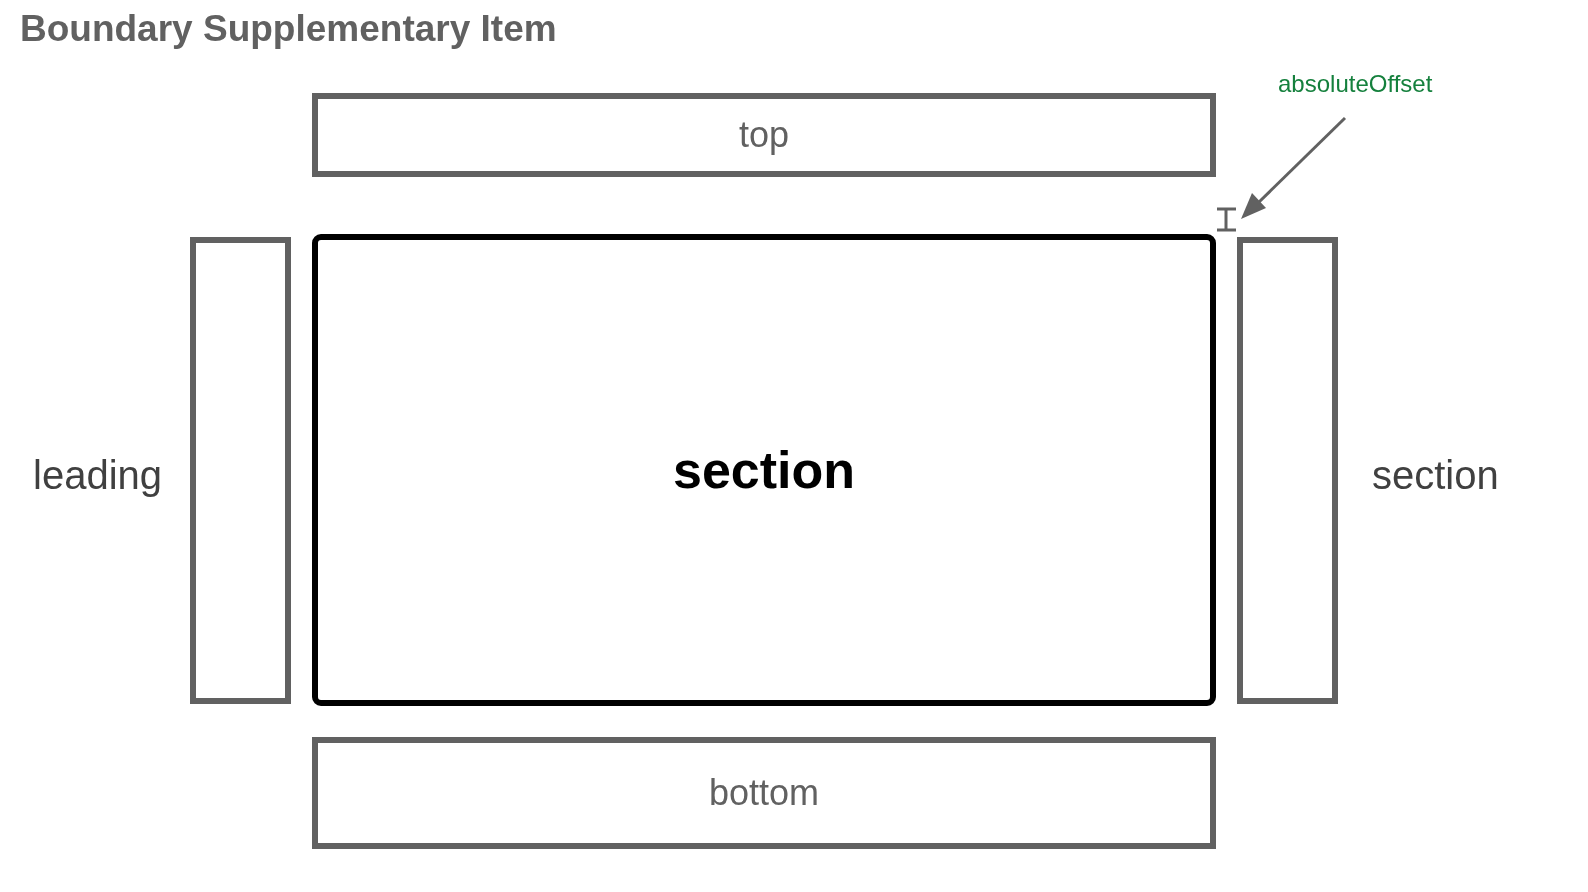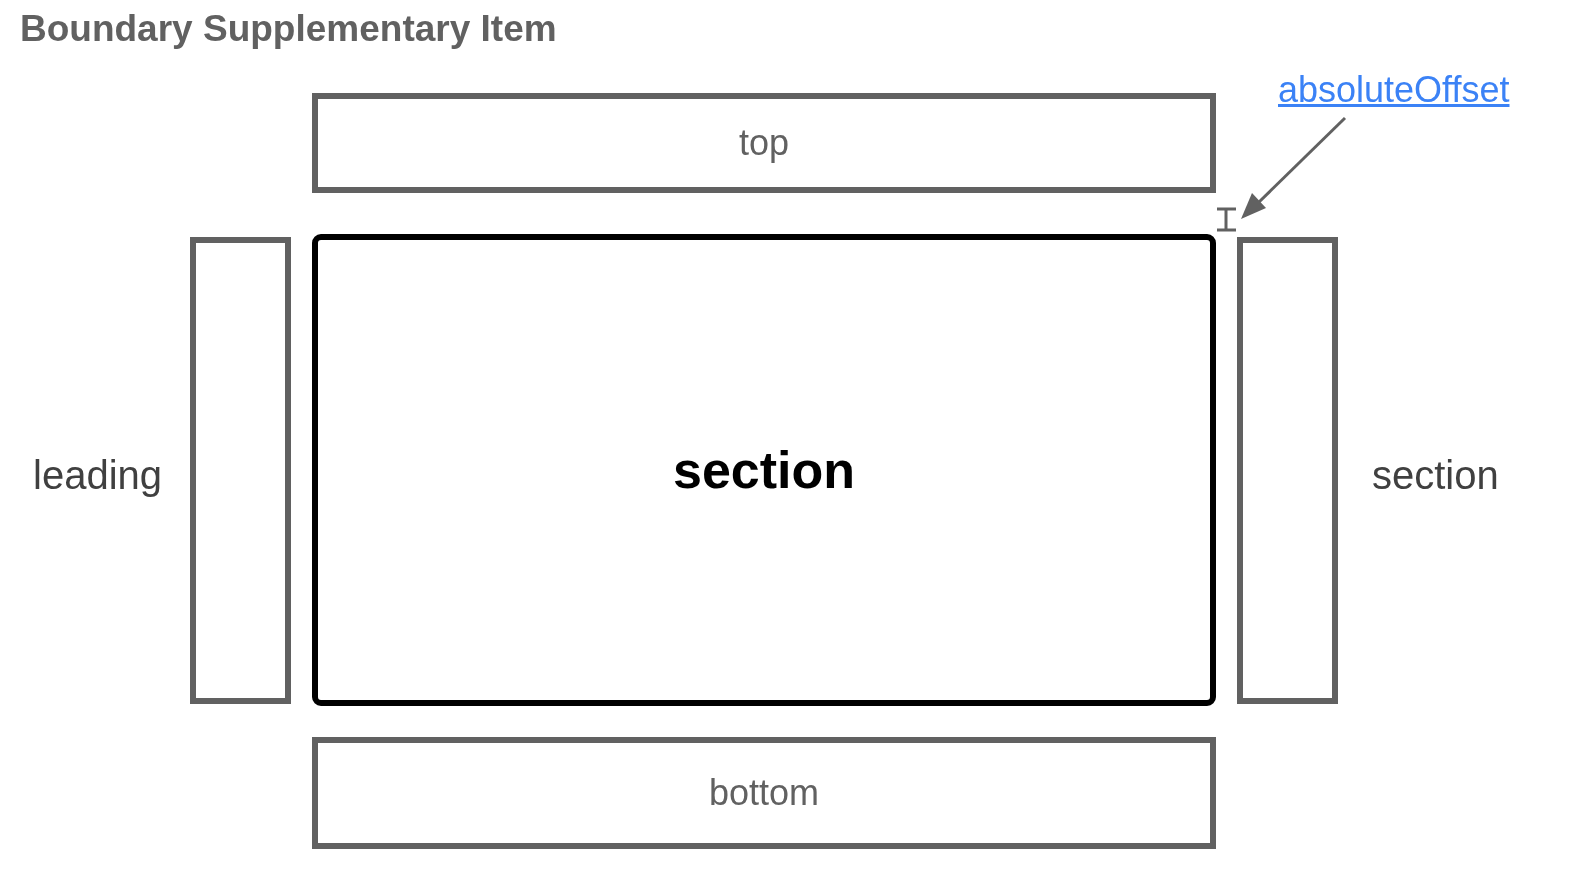--- a/index.html
+++ b/index.html
@@ -42,38 +42,37 @@
       font-size: 52px;
       font-weight: bold;
       color: #000000;
     }
     .side-label {
       font-size: 40px;
       color: #404040;
       line-height: 1;
     }
     .annot-label {
-      font-size: 36px;
-      color: #3b82f6;
+      font-size: 24px;
+      color: #15803d;
       line-height: 1;
-      text-decoration: underline;
     }
     svg.overlay {
       position: absolute;
       left: 0; top: 0;
       width: 1588px; height: 892px;
       pointer-events: none;
     }
   </style>
 </head>
 <body>
 
 <div class="abs title">Boundary Supplementary Item</div>
 
-<div class="abs box" style="left:312px; top:93px; width:904px; height:100px;">
+<div class="abs box" style="left:312px; top:93px; width:904px; height:84px;">
   <span class="box-label">top</span>
 </div>
 
 <div class="abs box section-box" style="left:312px; top:234px; width:904px; height:472px;border-radius:9px;">
   <span class="section-label">section</span>
 </div>
 
 <div class="abs box" style="left:312px; top:737px; width:904px; height:112px;text-align:center;">
   <span class="box-label">bottom</span>
 </div>

